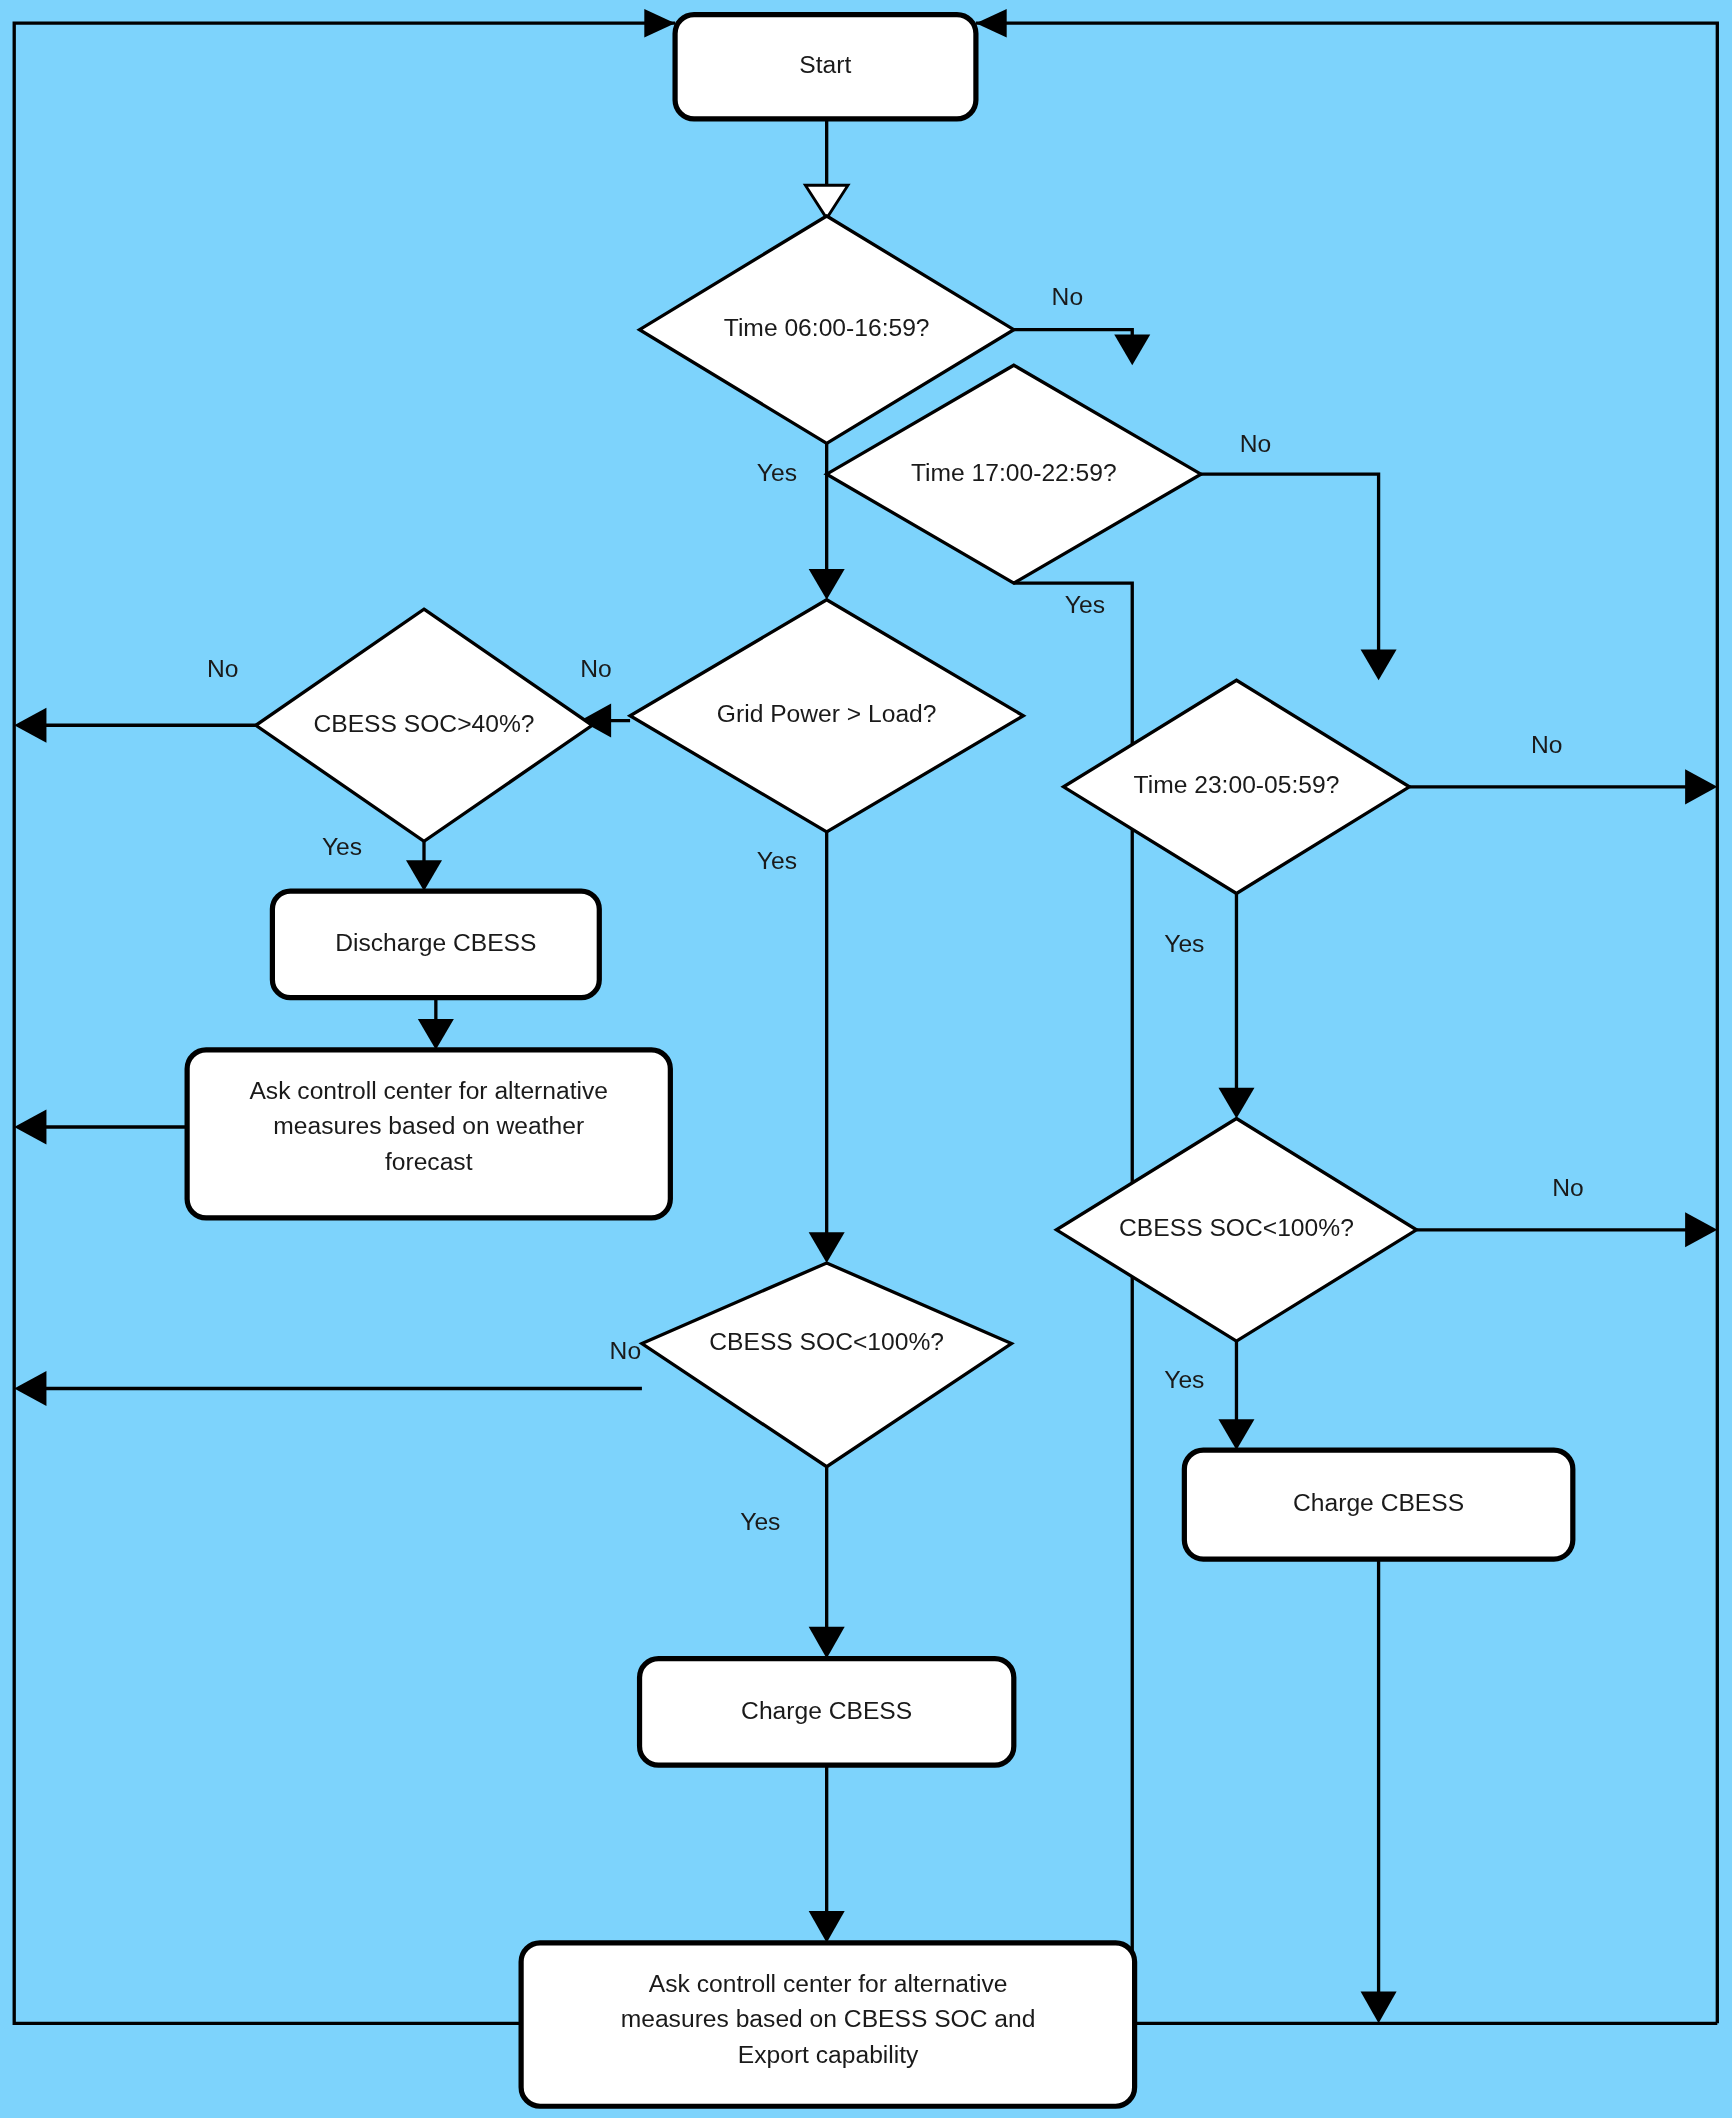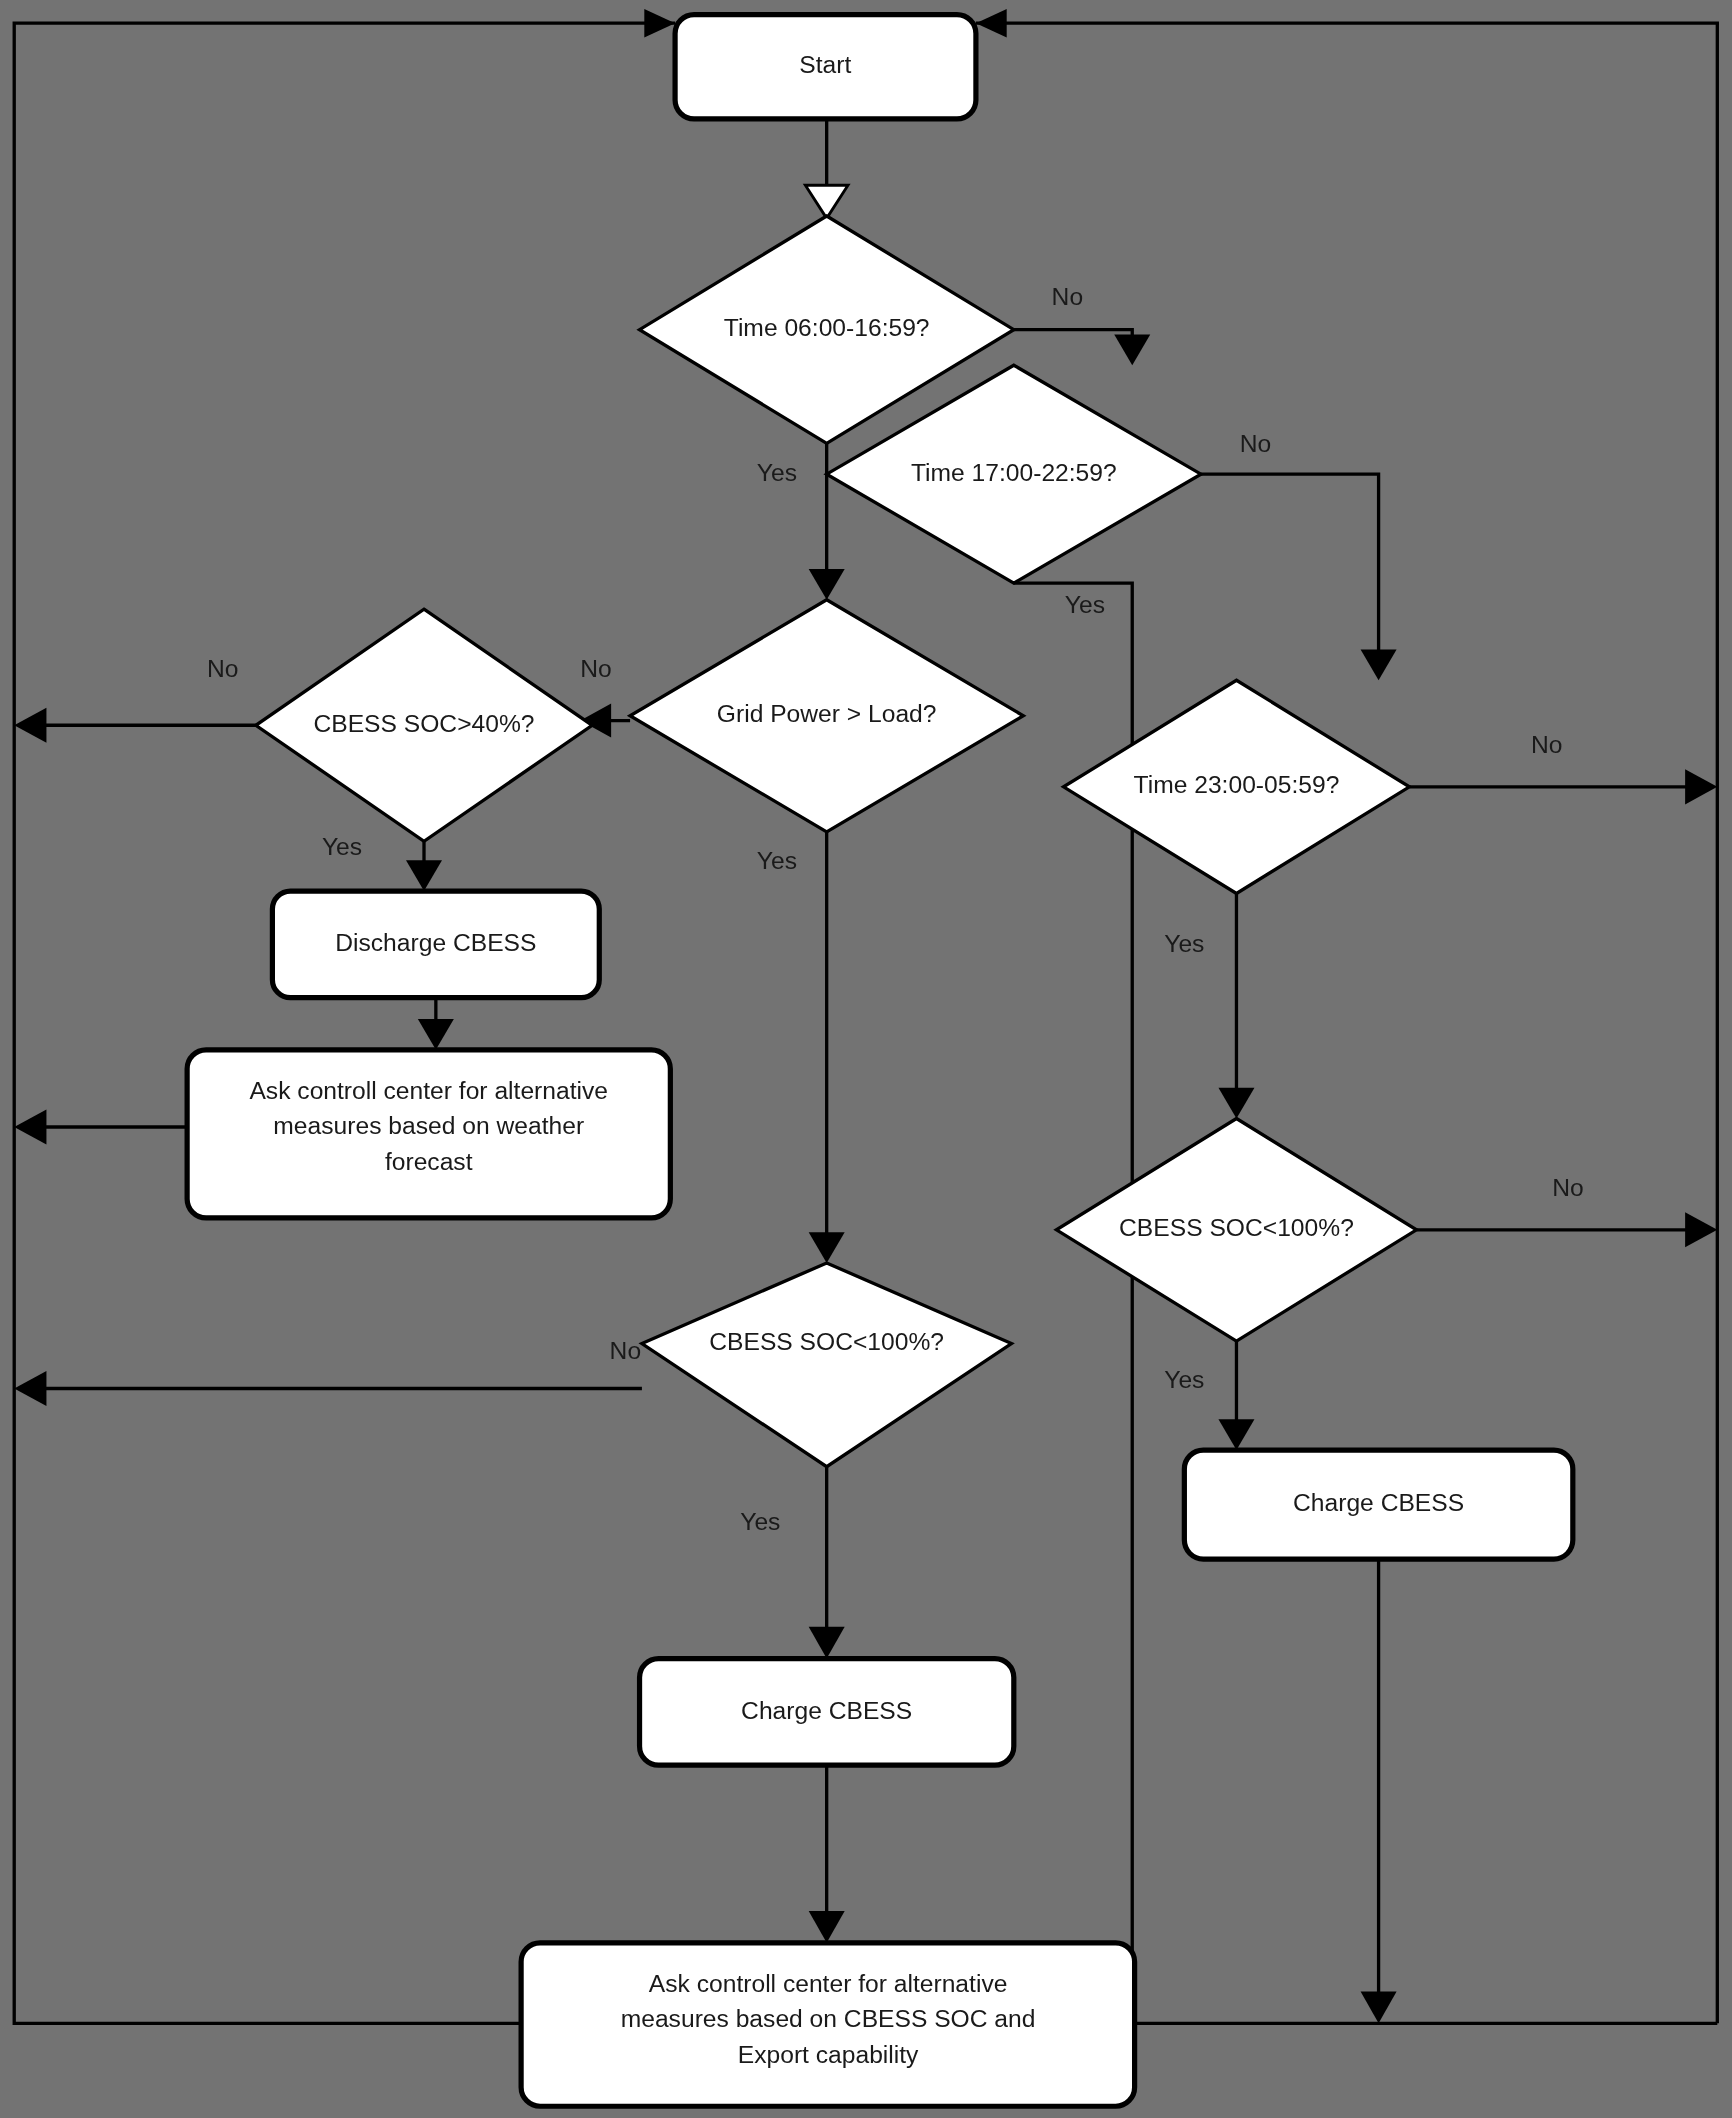--- a/index.html
+++ b/index.html
@@ -7,21 +7,21 @@
     padding: 0;
     background: #ffffff;
   }
   body {
     font-family: "Liberation Sans", sans-serif;
   }
   #flowchart-root {
     position: relative;
     width: 1732px;
     height: 2119px;
-    background: #737373;
+    background: #7dd3fc;
     overflow: hidden;
   }
   svg.chart-canvas {
     position: absolute;
     inset: 0;
     width: 1732px;
     height: 2119px;
     display: block;
   }
   .node-shape {

